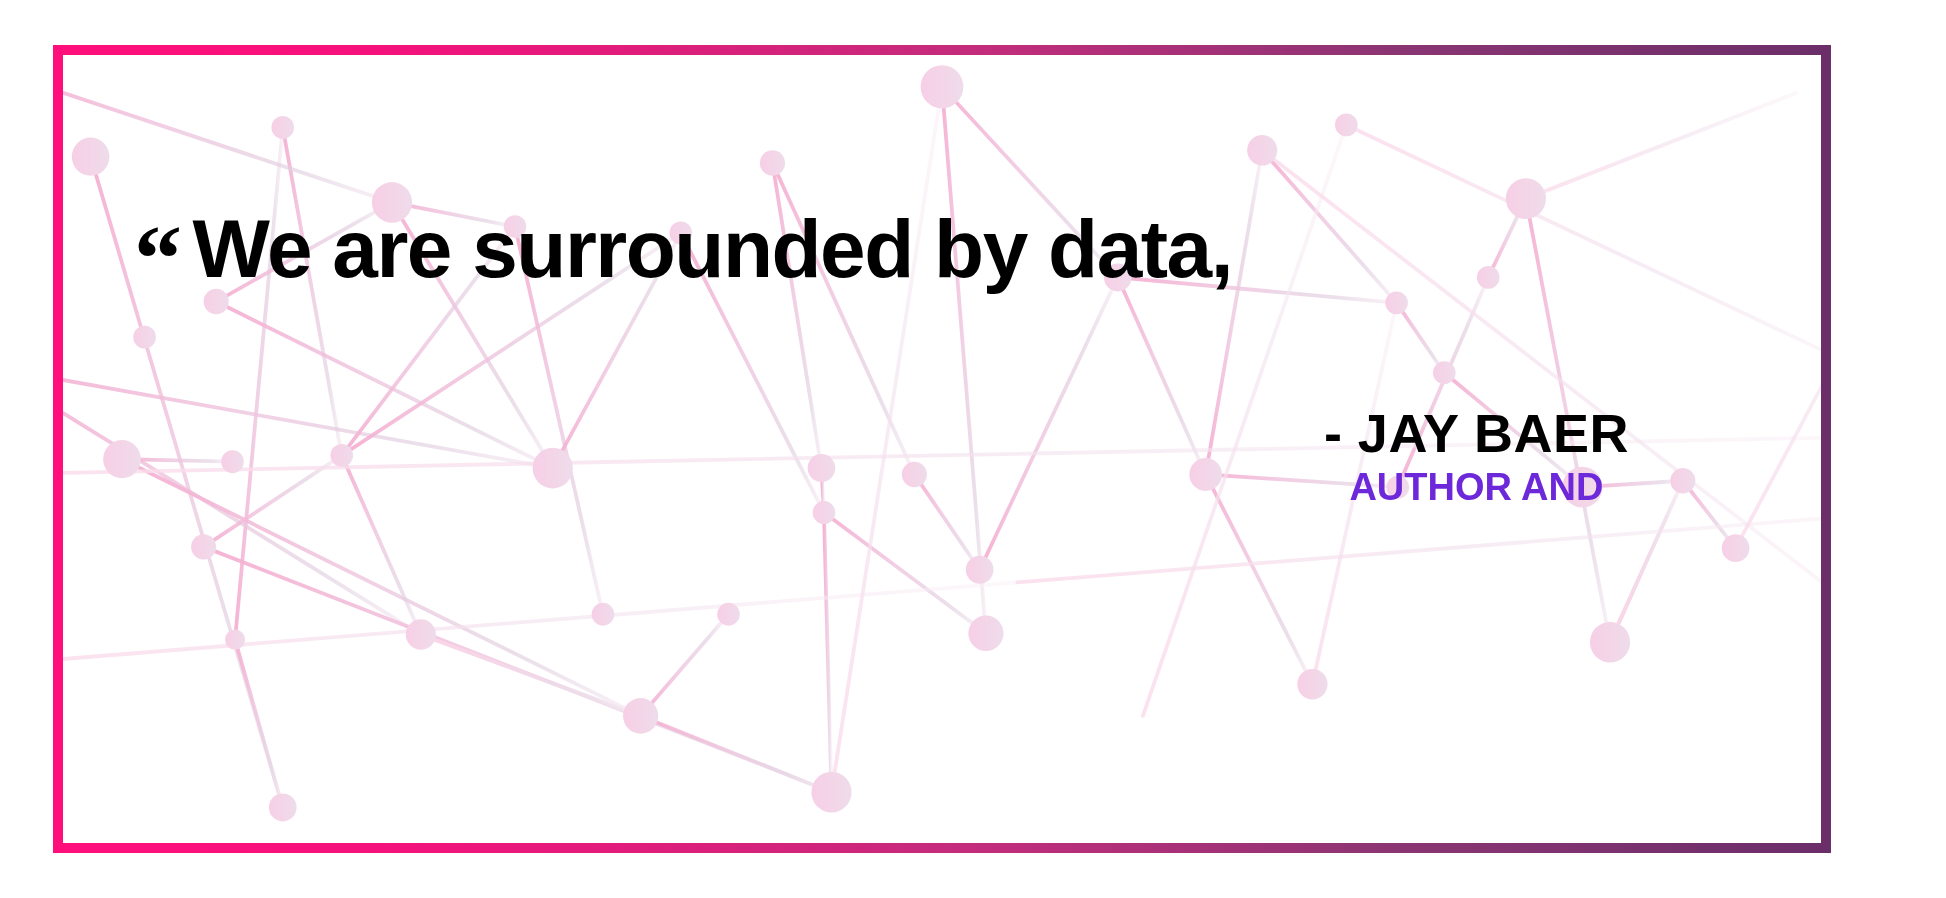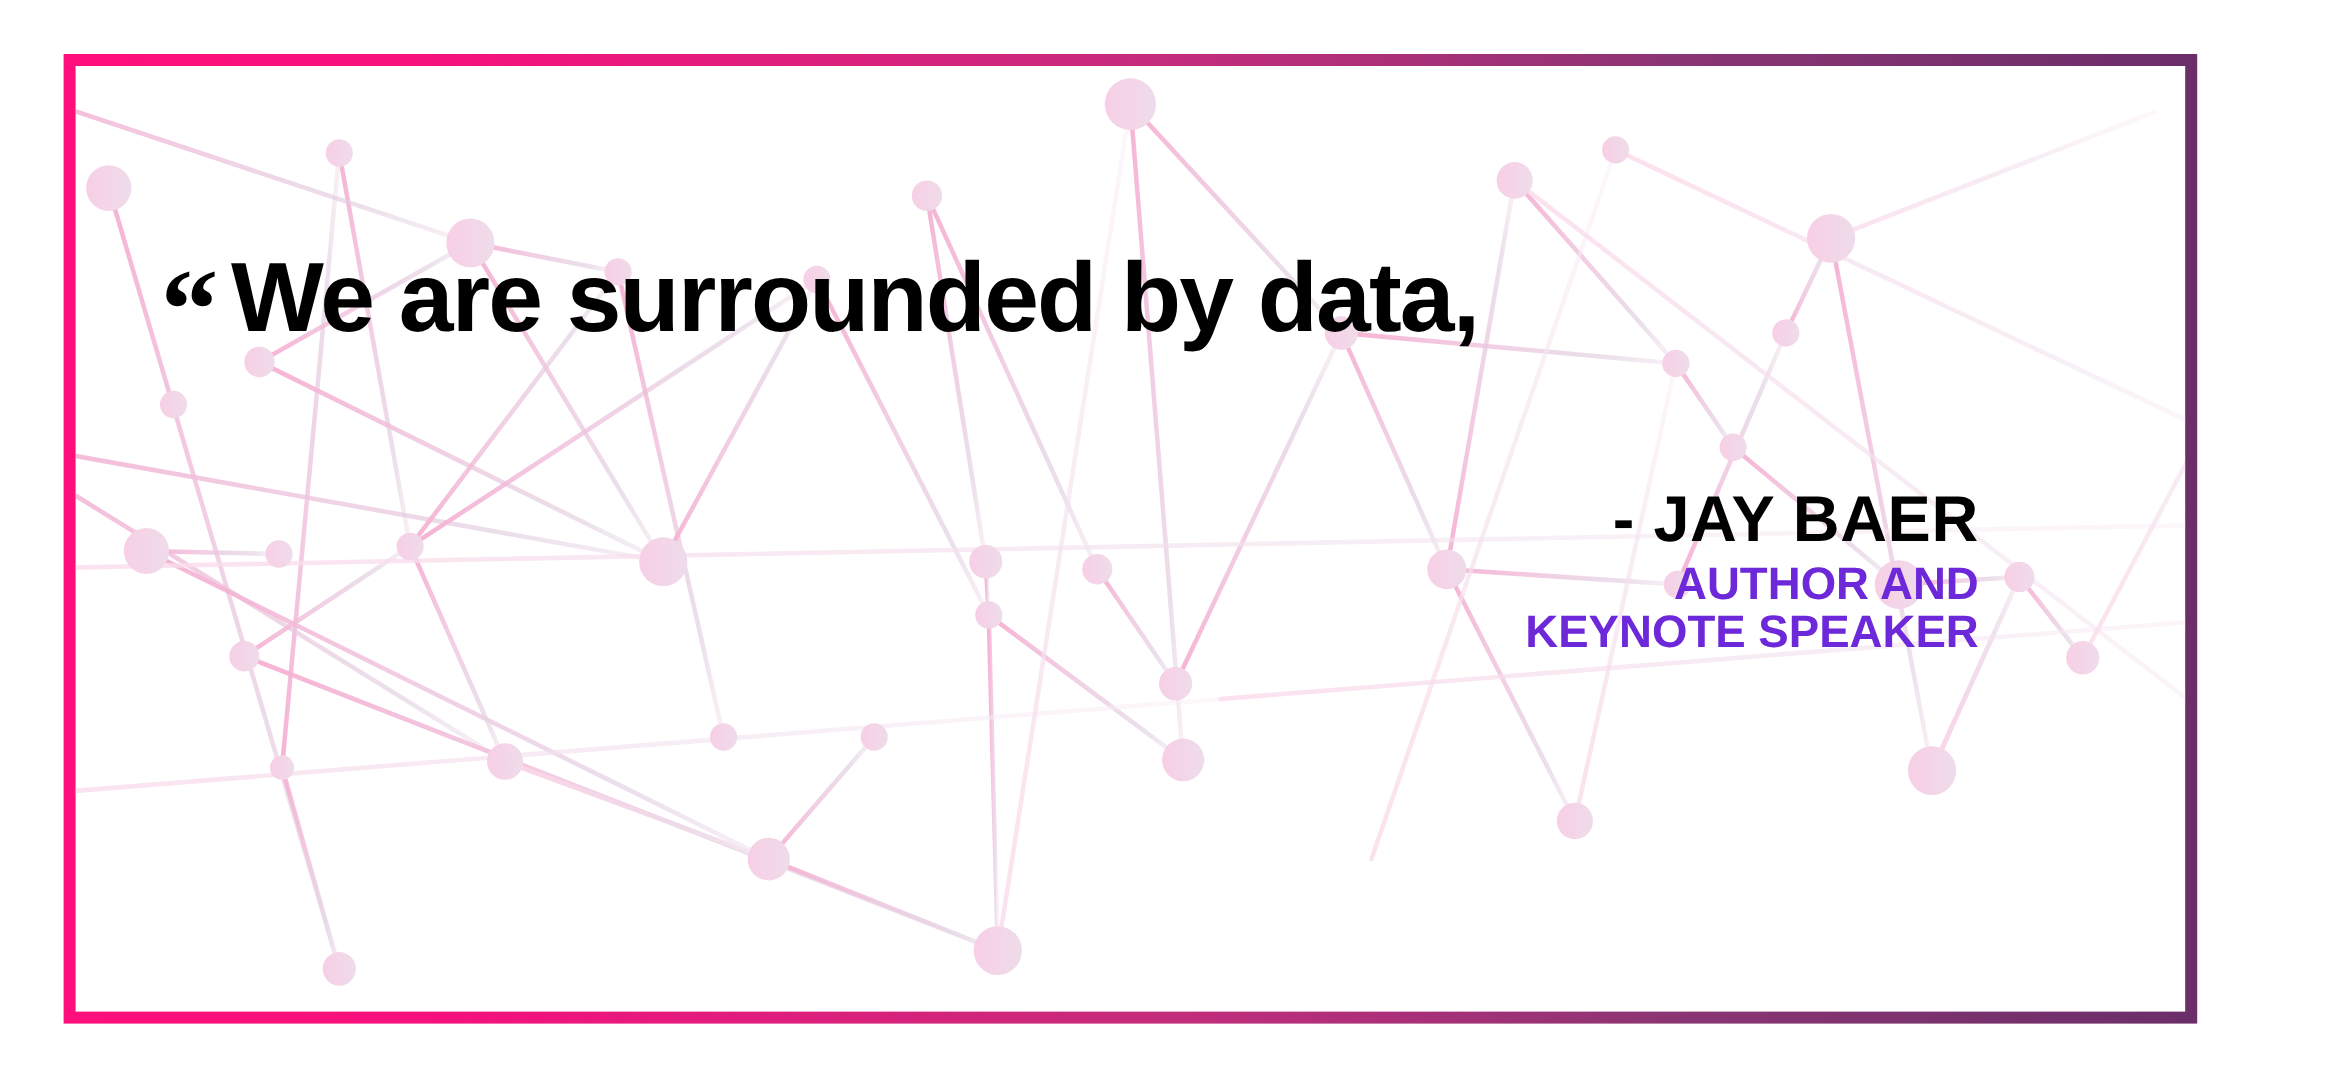--- a/index.html
+++ b/index.html
@@ -75,23 +75,23 @@
     font-size: 96px;
     line-height: 0;
     position: relative;
     top: 14px;
     margin-right: 12px;
     color: #000000;
   }
 
   #attribution-block {
     position: absolute;
-    right: 172px;
+    right: 192px;
     top: 350px;
-    text-align: right;
+    text-align: center;
   }
 
   #author-name {
     font-family: "Liberation Sans", sans-serif;
     font-weight: bold;
     font-size: 54px;
     line-height: 56px;
     letter-spacing: 0.5px;
     color: #000000;
     white-space: nowrap;
@@ -249,18 +249,17 @@
 
     <div id="content-layer">
 
       <div id="quote-block">
         <div class="quote-line"><span id="quote-mark">“</span><span>We are surrounded by data,</span></div>
       </div>
 
       <div id="attribution-block">
         <div id="author-name">- JAY BAER</div>
         <div class="author-role" id="author-role-1">AUTHOR AND</div>
-        <div class="author-role">KEYNOTE SPEAKER</div>
       </div>
 
     </div>
   </div>
 </div>
 
 </body></html>

